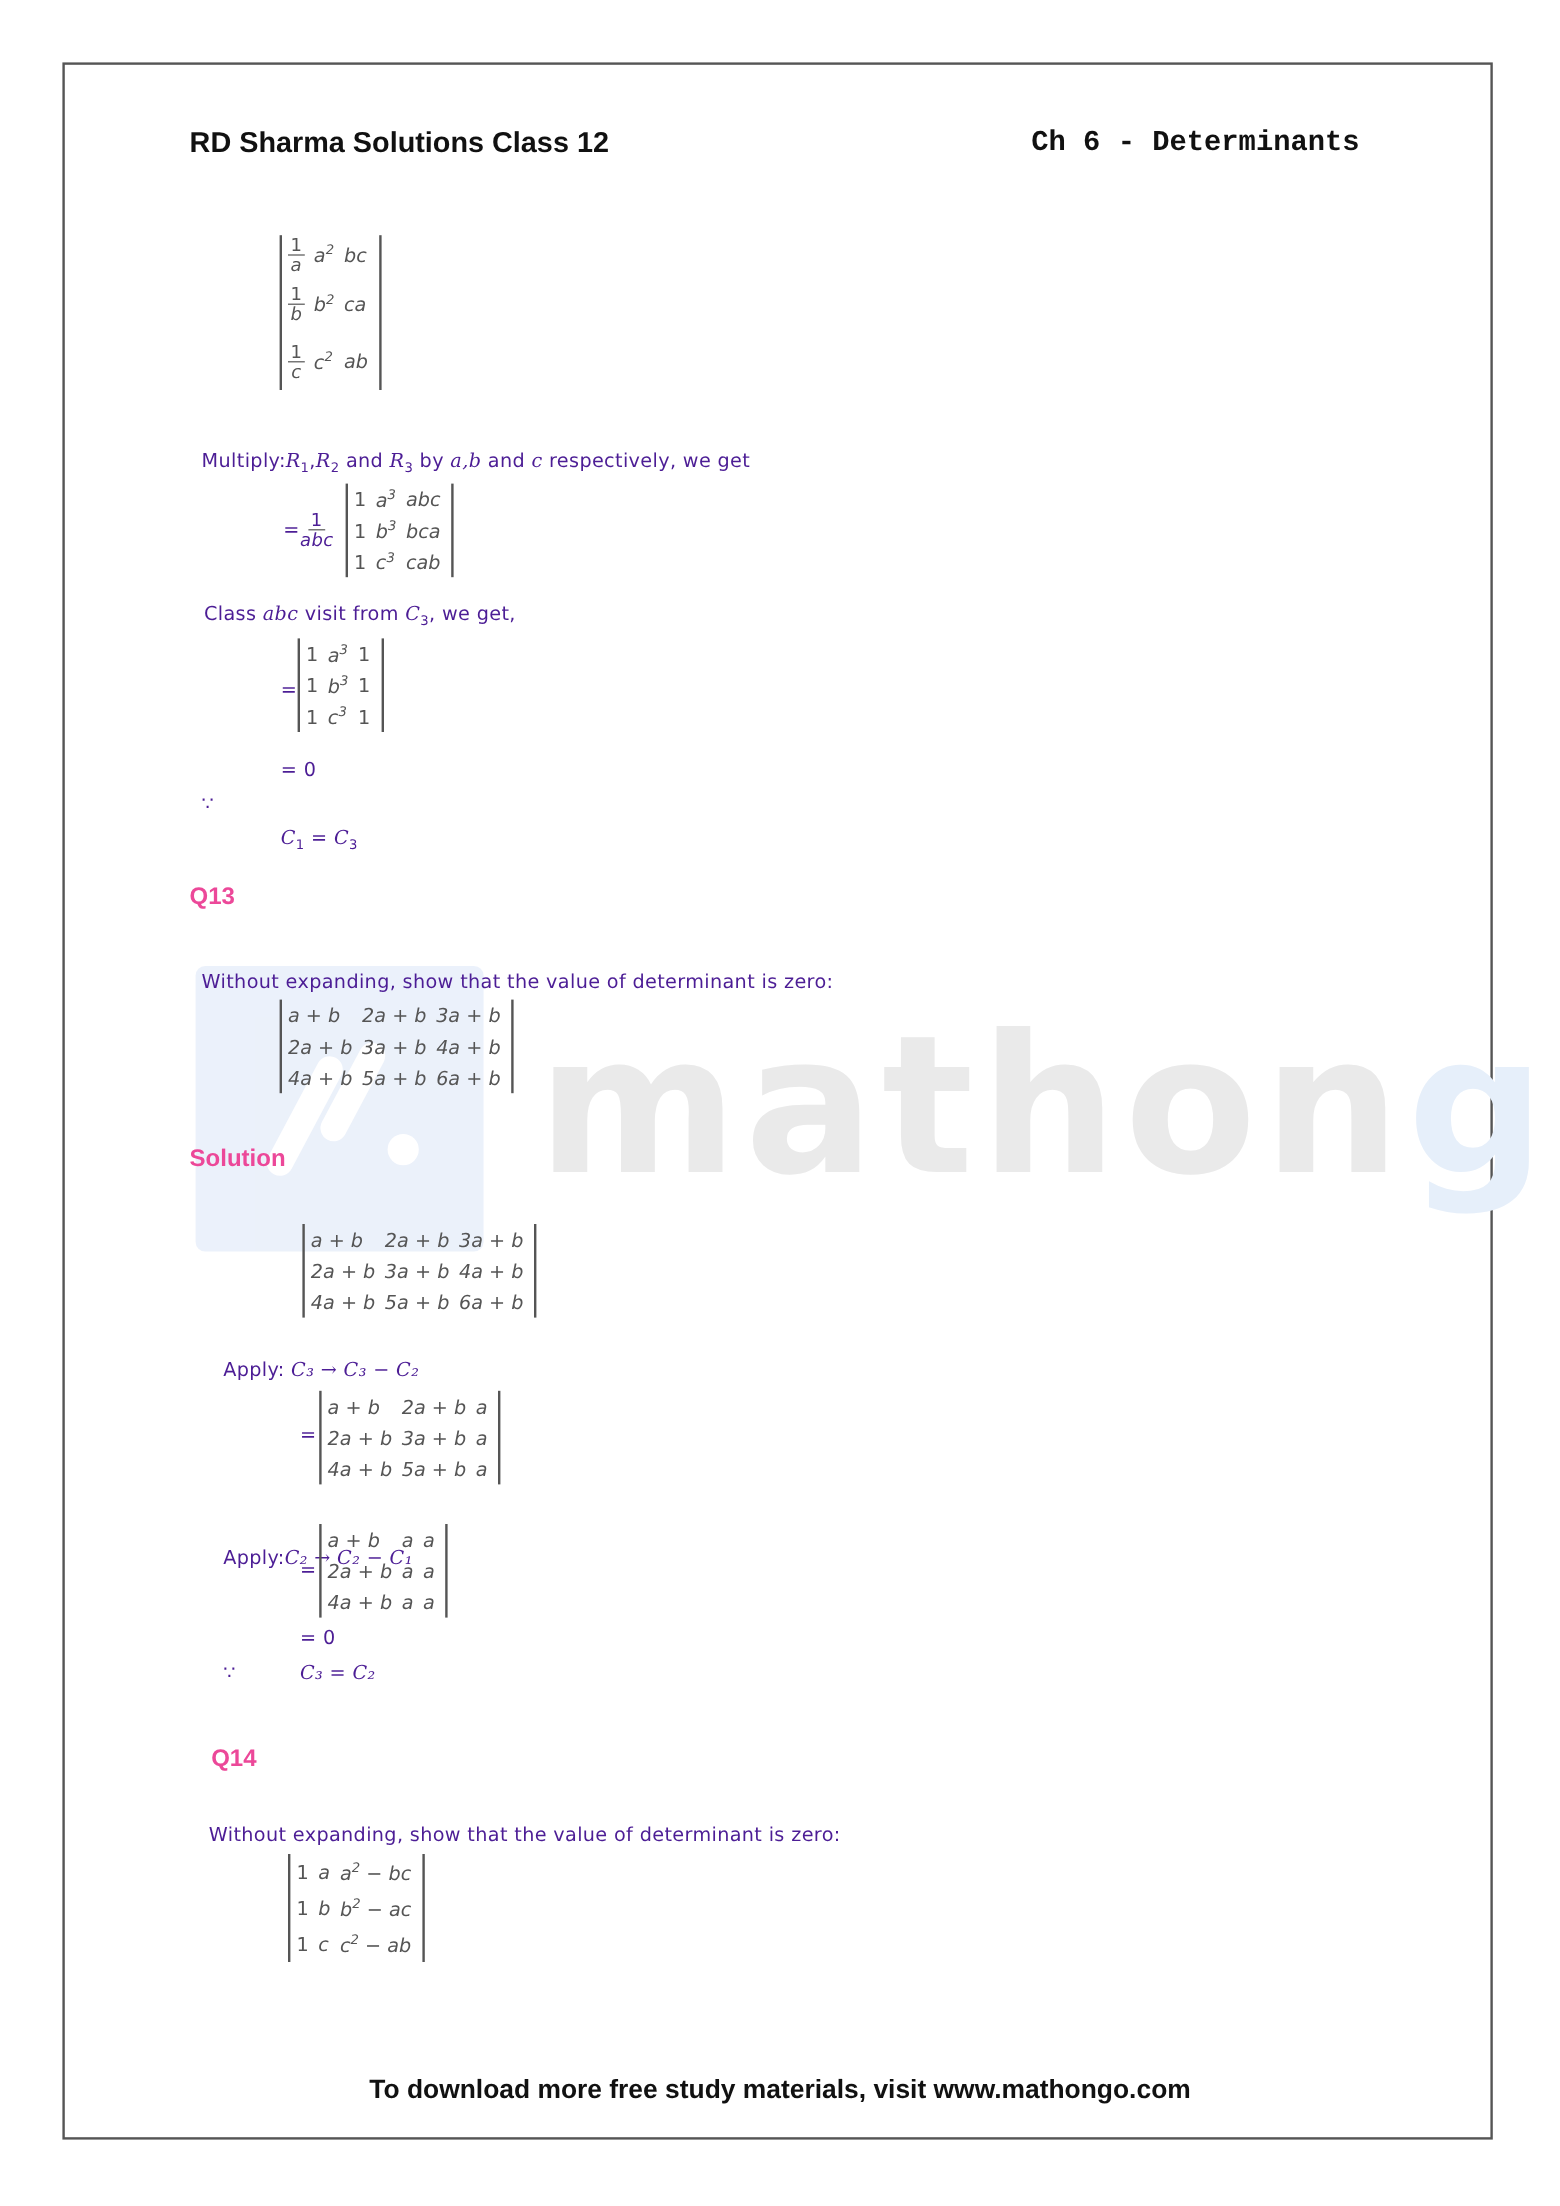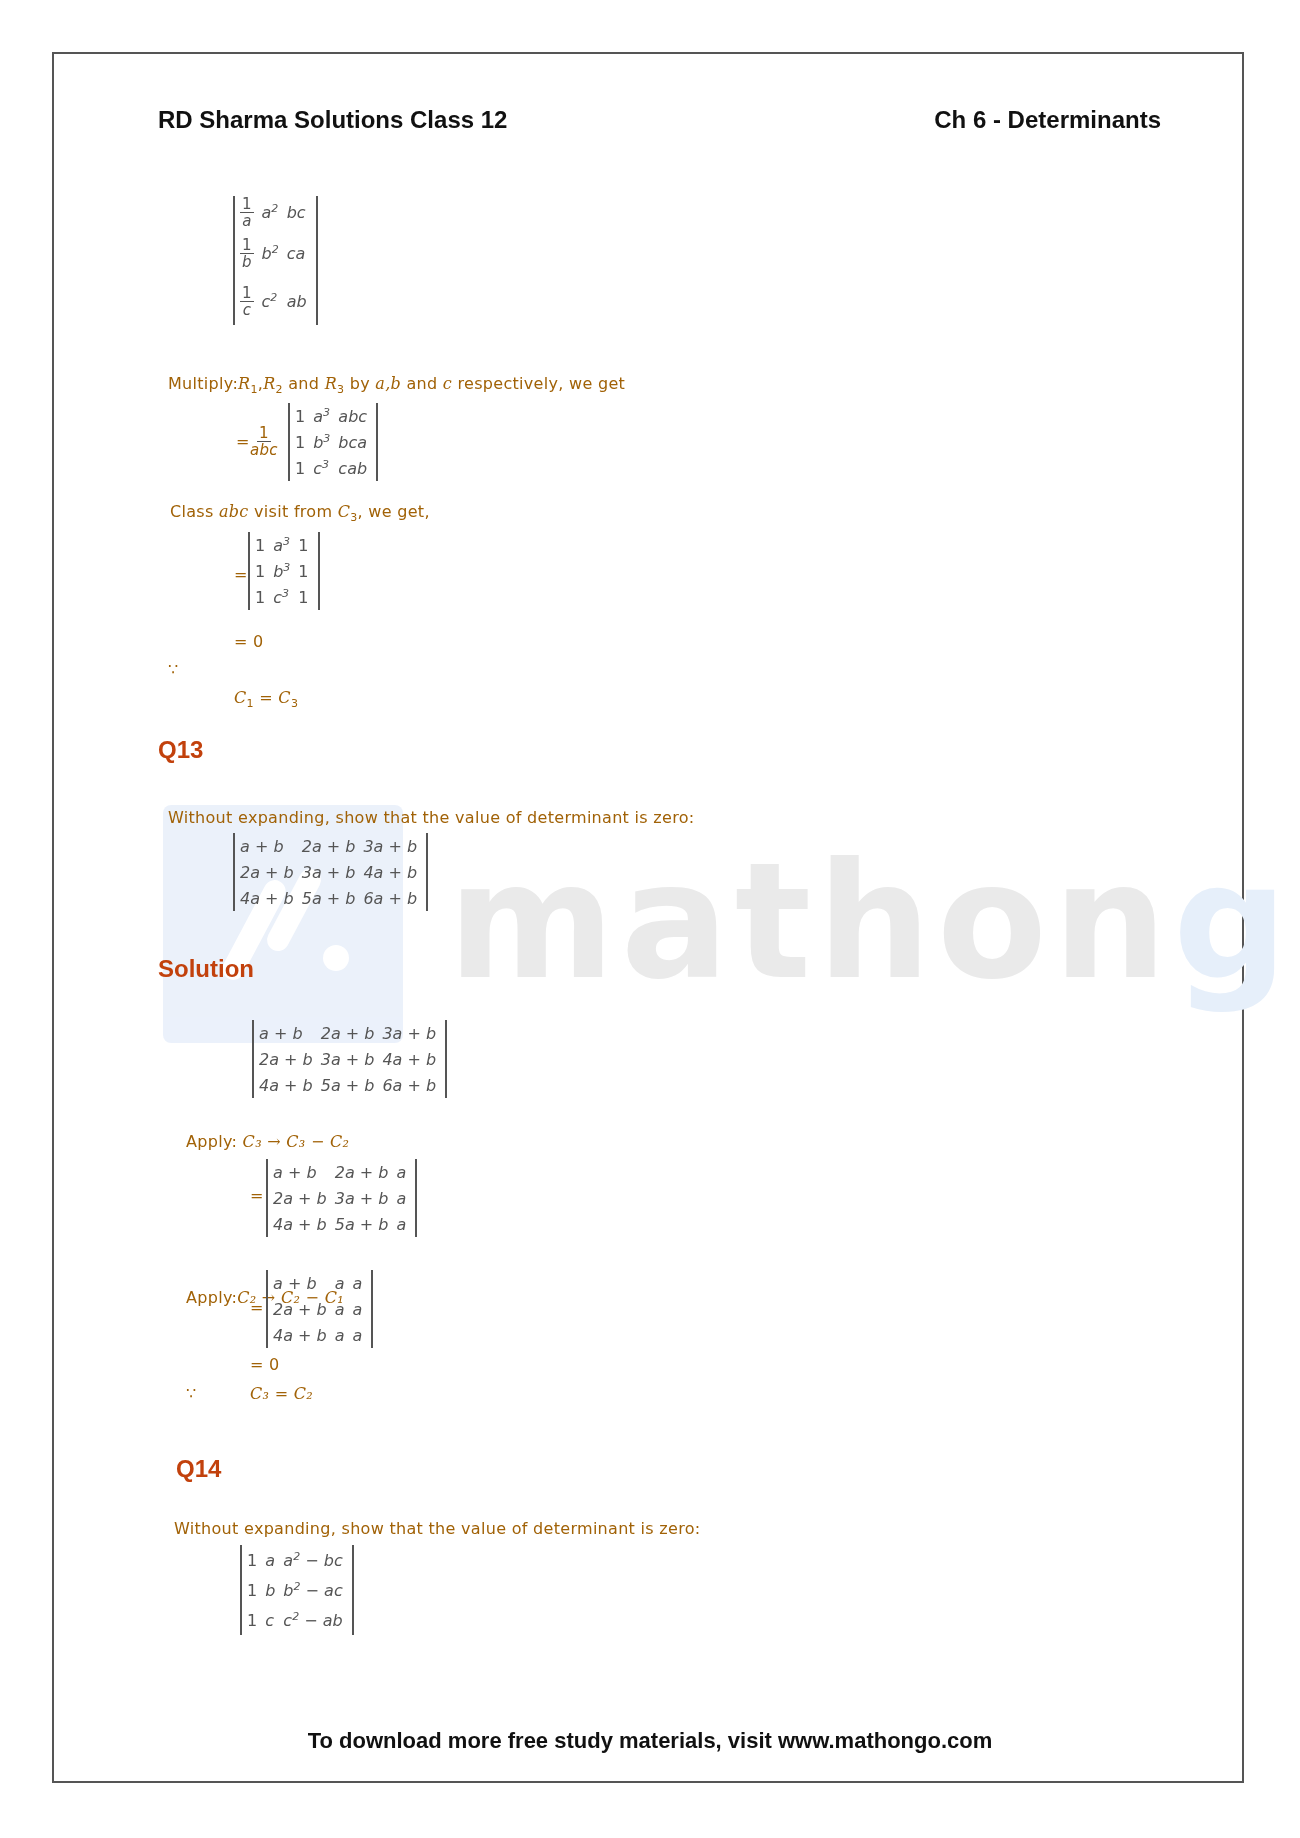--- a/index.html
+++ b/index.html
@@ -1,20 +1,20 @@
 <!DOCTYPE html>
 <html><head>
 <meta charset="utf-8">
 <style>
   html, body { margin:0; padding:0; background:#fff; }
   body { width:1300px; height:1838px; position:relative; overflow:hidden; font-family:"Liberation Sans", sans-serif; }
   .frame { position:absolute; left:52px; top:52px; width:1192px; height:1731px; border:2px solid #555; box-sizing:border-box; }
   .hdr { position:absolute; top:106px; font-weight:bold; font-size:24px; color:#111; }
-  .red { position:absolute; color:#c2410c; font-weight:bold; font-size:24px; }
-  .txt { position:absolute; font-family:"DejaVu Sans", sans-serif; font-size:16px; color:#a16207; letter-spacing:0.3px; white-space:nowrap; }
+  .red { position:absolute; color:#ec4899; font-weight:bold; font-size:20px; }
+  .txt { position:absolute; font-family:"DejaVu Sans", sans-serif; font-size:16px; color:#4c1d95; letter-spacing:0.3px; white-space:nowrap; }
   .it { font-style:italic; font-family:"DejaVu Serif", serif; }
   .det { position:absolute; border-left:2px solid #555; border-right:2px solid #555; padding:0 3px; font-family:"DejaVu Sans", sans-serif; font-size:16px; color:#555; }
   .det table { border-collapse:collapse; }
   .det td { padding:0 6px 0 2px; height:26px; font-style:italic; white-space:nowrap; }
   .det td.up { font-style:normal; }
   .frac { display:inline-flex; flex-direction:column; align-items:center; font-size:15px; line-height:16px; vertical-align:middle; }
   .frac .n { border-bottom:1px solid #555; padding:0 2px; font-style:normal; }
   .frac .d { font-style:italic; }
   sup { font-size:11px; }
   sub { font-size:11px; }
@@ -31,21 +31,21 @@
 <div class="frame"></div>
 
 <div class="wm-box">
   <div class="wm-slash" style="left:80px;top:70px;"></div>
   <div class="wm-slash" style="left:120px;top:60px;height:90px;"></div>
   <div class="wm-dot" style="left:160px;top:140px;"></div>
 </div>
 <div class="wm-text"><span>mathon</span><span class="go">go</span></div>
 
 <div class="hdr" style="left:158px;">RD Sharma Solutions Class 12</div>
-<div class="hdr" style="right:139px;">Ch 6 - Determinants</div>
+<div class="hdr" style="right:167px;font-family:Liberation Mono, monospace;">Ch 6 - Determinants</div>
 
 <div class="det" style="left:233px;top:196px;">
   <table>
     <tbody>
         <tr>
       <td class="up"><span class="frac">
               <span class="n">1</span>
               <span class="d">a</span>
             </span></td>
       <td><span>a</span><sup>2</sup></td>

